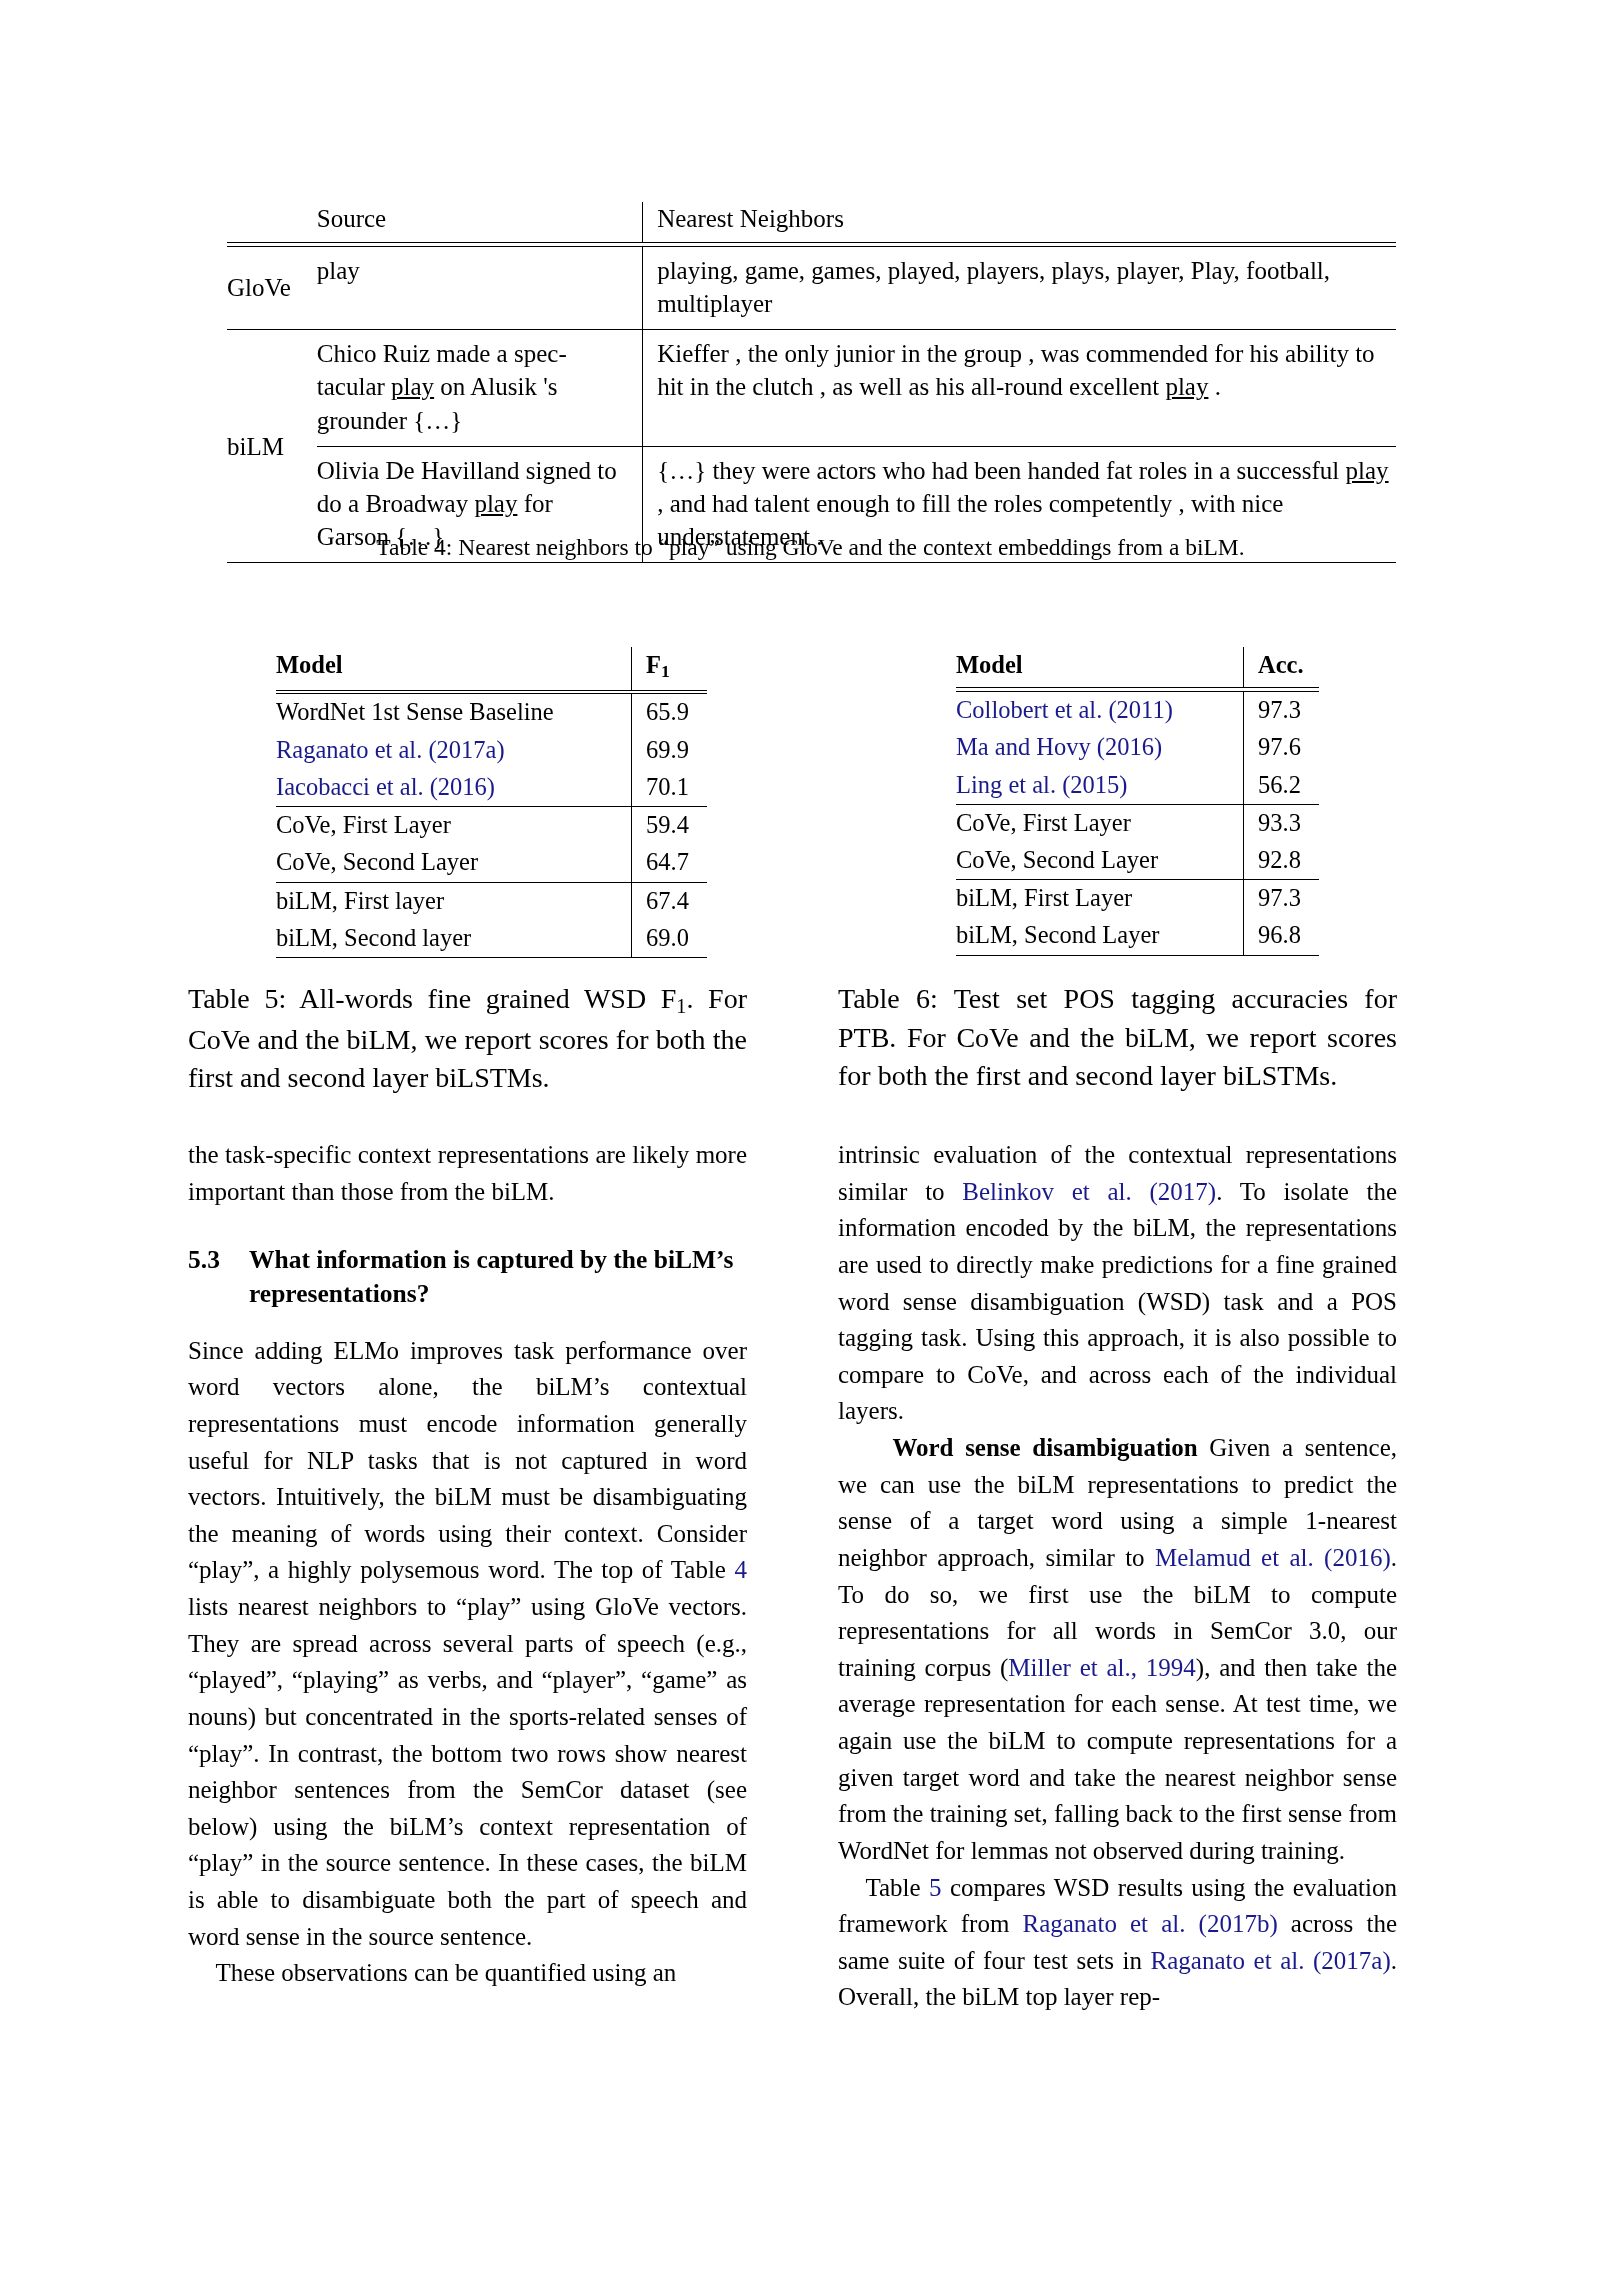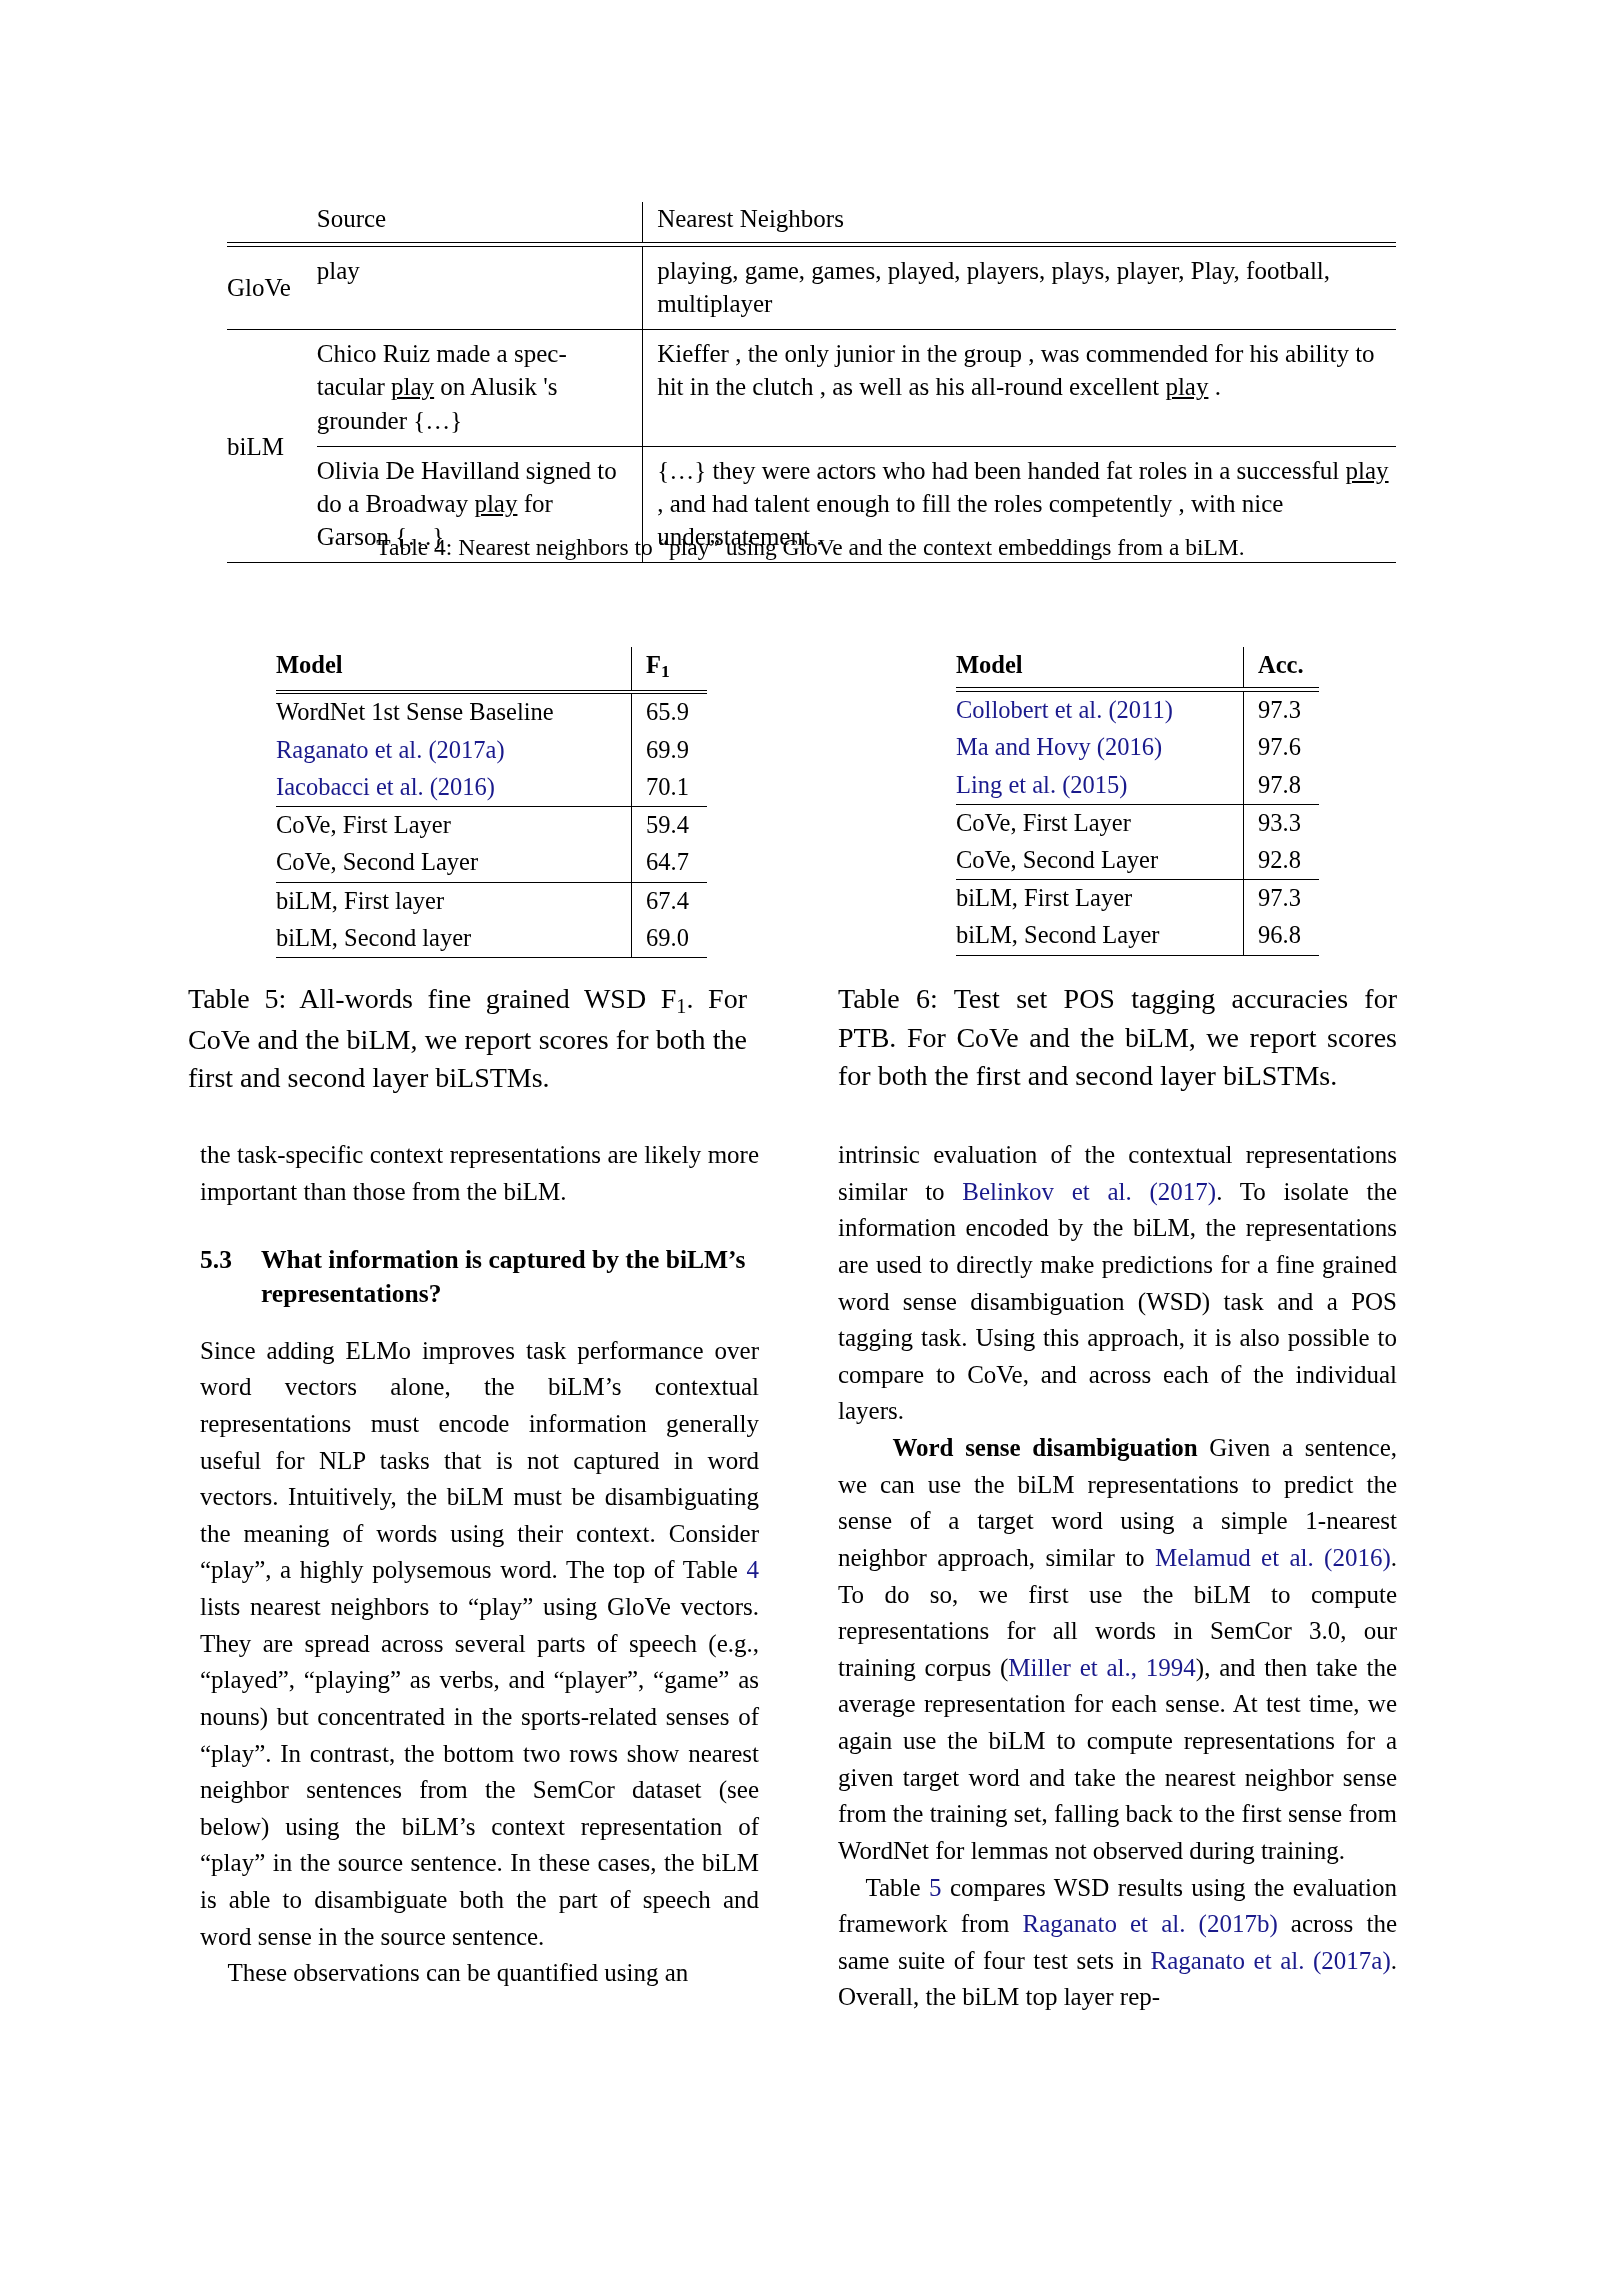--- a/index.html
+++ b/index.html
@@ -134,21 +134,21 @@
   
   .col {
     position: absolute;
     top: 1137px;
     width: 559px;
     font-size: 25px;
     line-height: 1.465;
     text-align: justify;
     text-align-last: left;
   }
-  .colL { left: 188px; margin-left: 12px; }
+  .colL { left: 188px; }
   .colR { left: 838px; }
   .col p { margin: 0; }
   .col p.ind { text-indent: 27.4px; }
 
   h3.sec {
     font-size: 25.5px;
     font-weight: bold;
     margin: 33px 0 21.6px 0;
     line-height: 1.33;
     text-align: left;
@@ -294,21 +294,21 @@
         <tr>
           <td class="mcol cite">Collobert et al. (2011)</td>
           <td class="vcol">97.3</td>
         </tr>
         <tr>
           <td class="mcol cite">Ma and Hovy (2016)</td>
           <td class="vcol">97.6</td>
         </tr>
         <tr>
           <td class="mcol cite">Ling et al. (2015)</td>
-          <td class="vcol bold">97.8</td>
+          <td class="vcol bold">56.2</td>
         </tr>
 
         <tr class="rowtop">
           <td class="mcol">CoVe, First Layer</td>
           <td class="vcol ital">93.3</td>
         </tr>
         <tr>
           <td class="mcol">CoVe, Second Layer</td>
           <td class="vcol">92.8</td>
         </tr>

